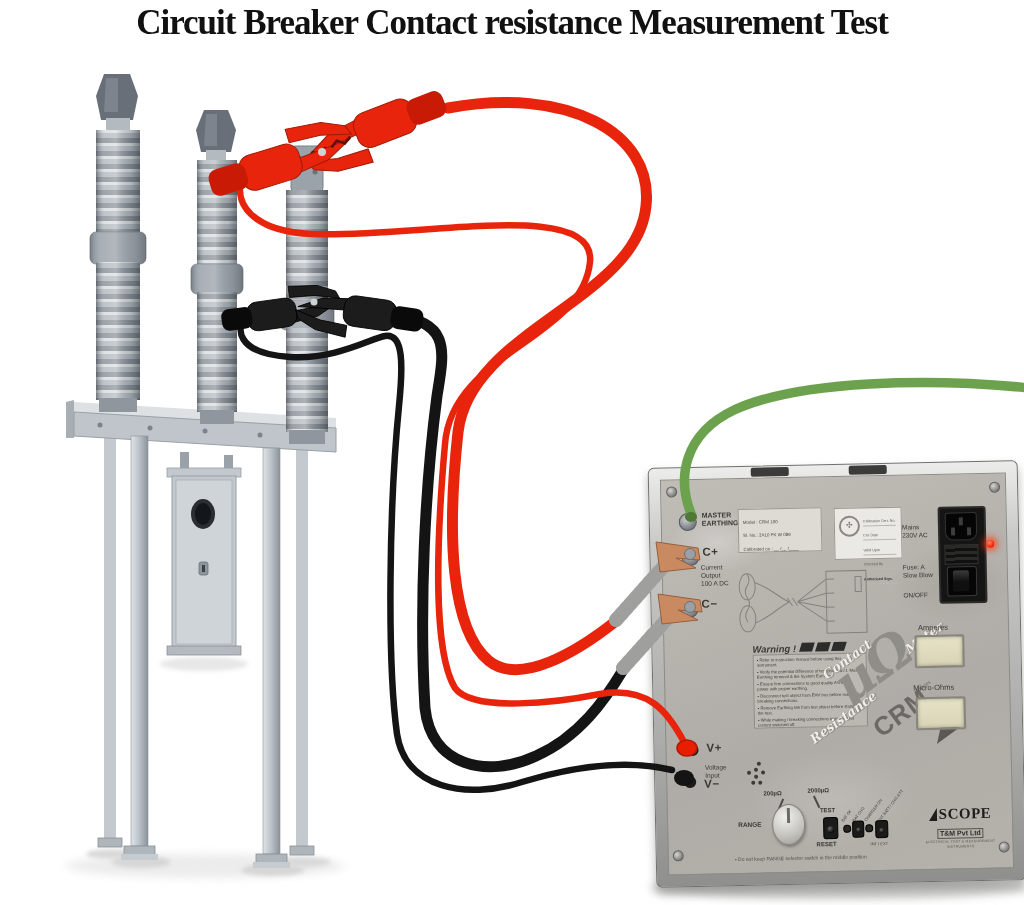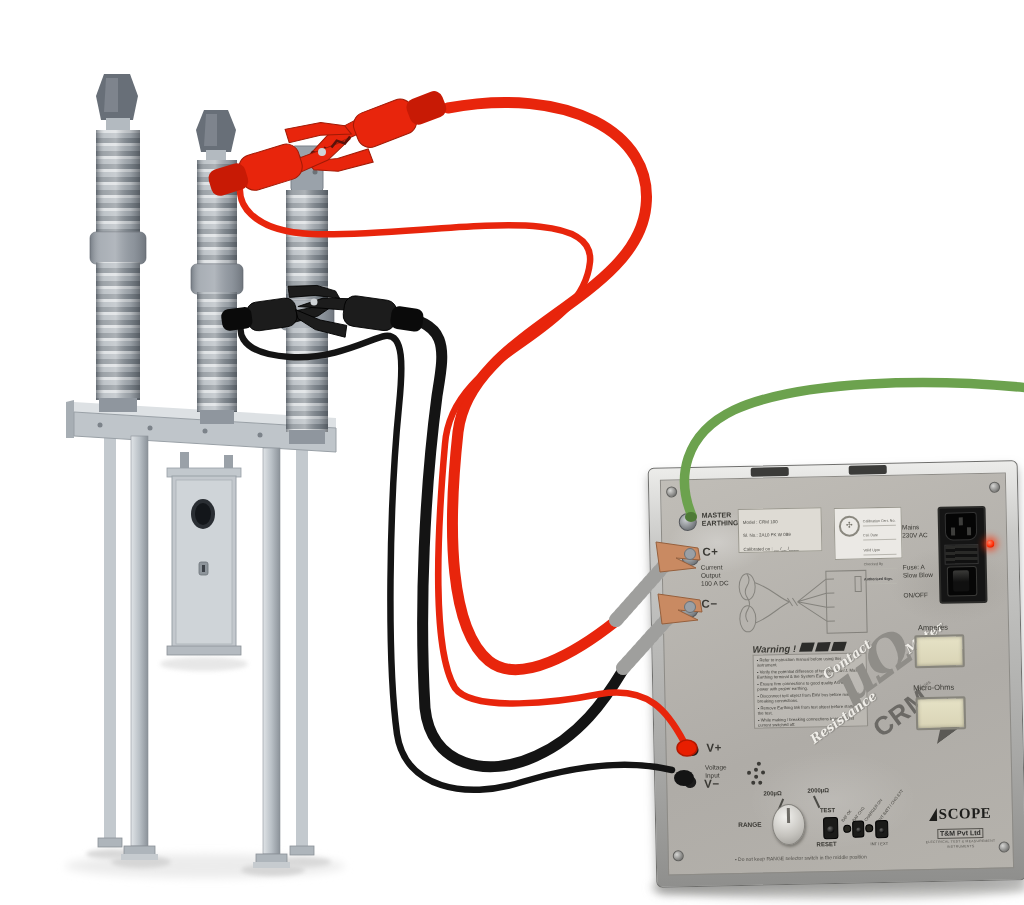--- a/index.html
+++ b/index.html
@@ -65,20 +65,21 @@
   .scope .name{font:700 15px/1 "Liberation Serif",serif;color:#1d1d1b;letter-spacing:.5px}
   .scope .sub{font:700 7px/1.2 "Liberation Sans",sans-serif;color:#2c2c2a;border:1px solid #55534e;display:inline-block;padding:0 2px;margin-top:1px}
   .scope .tag{font:400 3.4px/1.4 "Liberation Sans",sans-serif;color:#55534e;letter-spacing:.3px}
   .ptr{position:absolute;width:1.5px;height:13px;background:#4c4b46}
 </style>
 </head>
 <body>
 
 <div class="stage">
 
+  <h1 class="title">Circuit Breaker Contact resistance Measurement Test</h1>
 
   <svg class="layer" width="1024" height="905" viewBox="0 0 1024 905">
     <defs>
       <pattern id="ribs" patternUnits="userSpaceOnUse" width="44" height="13">
         <rect width="44" height="13" fill="#aeb5bb"></rect>
         <rect width="44" height="3" fill="#d7dbde"></rect>
         <rect y="8" width="44" height="5" fill="#828a91"></rect>
       </pattern>
       <linearGradient id="cyl" x1="0" y1="0" x2="1" y2="0">
         <stop offset="0" stop-color="#3c434b" stop-opacity=".55"></stop>

